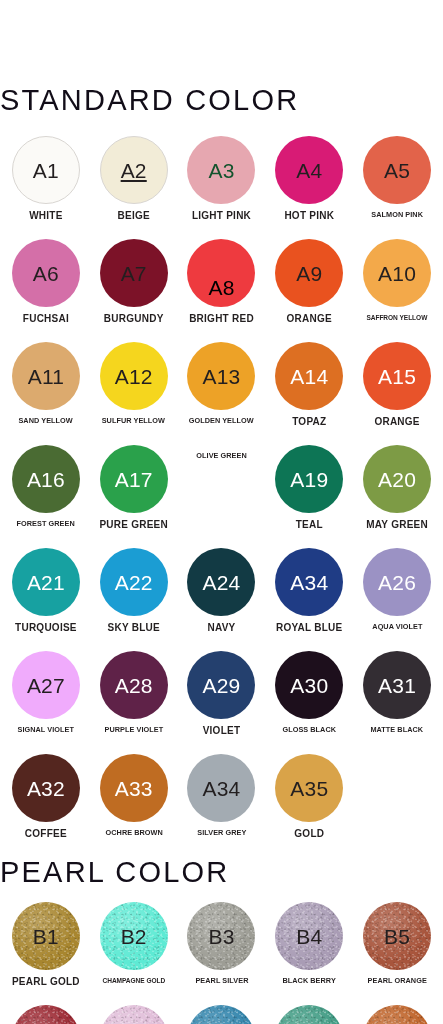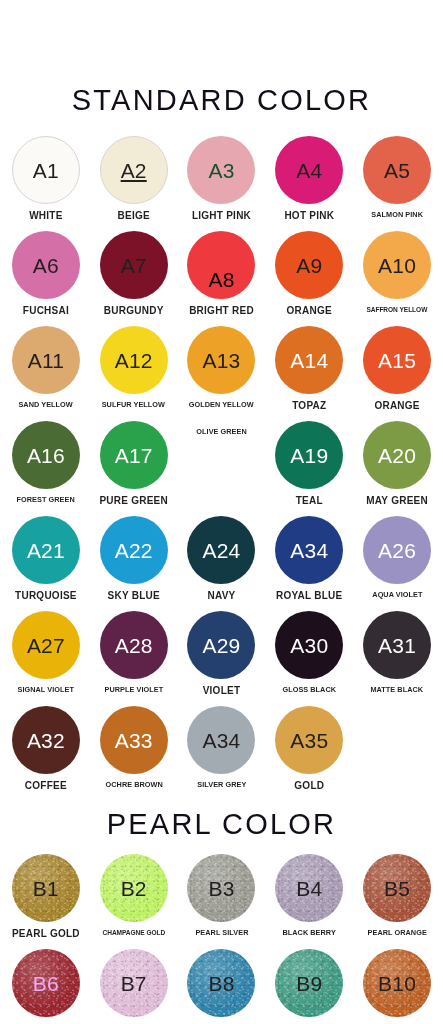--- a/index.html
+++ b/index.html
@@ -20,40 +20,39 @@
   .sheet {
     width: 443px;
     height: 1024px;
     box-sizing: border-box;
     display: flex;
     flex-direction: column;
   }
 
   
   .section-title {
-    text-align: center;
     font-family: "Liberation Sans", sans-serif;
     font-weight: 400;
     font-size: 29px;
     letter-spacing: 2.2px;
     color: #120d18;
     line-height: 1;
     white-space: nowrap;
   }
   #standard-title { margin-top: 86px; margin-bottom: 21px; }
   #pearl-title    { margin-top: 9px;  margin-bottom: 15px; }
 
   
   .swatch-grid {
     display: grid;
     grid-template-columns: repeat(5, 1fr);
     width: 443px;
     box-sizing: border-box;
     padding: 0 2px;
-    row-gap: 0px;
+    row-gap: 8px;
   }
 
   .swatch-cell {
     display: flex;
     flex-direction: column;
     align-items: center;
     justify-content: flex-start;
     height: 95px;
   }
 
@@ -296,21 +295,21 @@
         </div>
         <div class="swatch-label">ROYAL BLUE</div>
       </div>
       <div class="swatch-cell">
         <div class="swatch-circle" style="background: rgb(155, 146, 196); justify-content: center;">
           <span class="swatch-code" style="color: rgb(255, 255, 255);">A26</span>
         </div>
         <div class="swatch-label long">AQUA VIOLET</div>
       </div>
       <div class="swatch-cell">
-        <div class="swatch-circle" style="background: #eab308;">
+        <div class="swatch-circle" style="background: #f0abfc;">
           <span class="swatch-code" style="color: rgb(35, 31, 32);">A27</span>
         </div>
         <div class="swatch-label long">SIGNAL VIOLET</div>
       </div>
       <div class="swatch-cell">
         <div class="swatch-circle" style="background: rgb(95, 34, 72);">
           <span class="swatch-code" style="color: rgb(255, 255, 255);">A28</span>
         </div>
         <div class="swatch-label long">PURPLE VIOLET</div>
       </div>
@@ -361,21 +360,21 @@
   <div class="section-title" id="pearl-title">PEARL COLOR</div>
 
   <div class="swatch-grid" id="pearl-grid">
       <div class="swatch-cell">
         <div class="swatch-circle pearl" style="background: rgb(168, 134, 47);">
           <span class="swatch-code" style="color: rgb(35, 31, 32);">B1</span>
         </div>
         <div class="swatch-label">PEARL GOLD</div>
       </div>
       <div class="swatch-cell">
-        <div class="swatch-circle pearl" style="background: #bef264;">
+        <div class="swatch-circle pearl" style="background: #5eead4;">
           <span class="swatch-code" style="color: rgb(35, 31, 32);">B2</span>
         </div>
         <div class="swatch-label xlong">CHAMPAGNE GOLD</div>
       </div>
       <div class="swatch-cell">
         <div class="swatch-circle pearl" style="background: rgb(157, 157, 149);">
           <span class="swatch-code" style="color: rgb(35, 31, 32);">B3</span>
         </div>
         <div class="swatch-label long">PEARL SILVER</div>
       </div>

